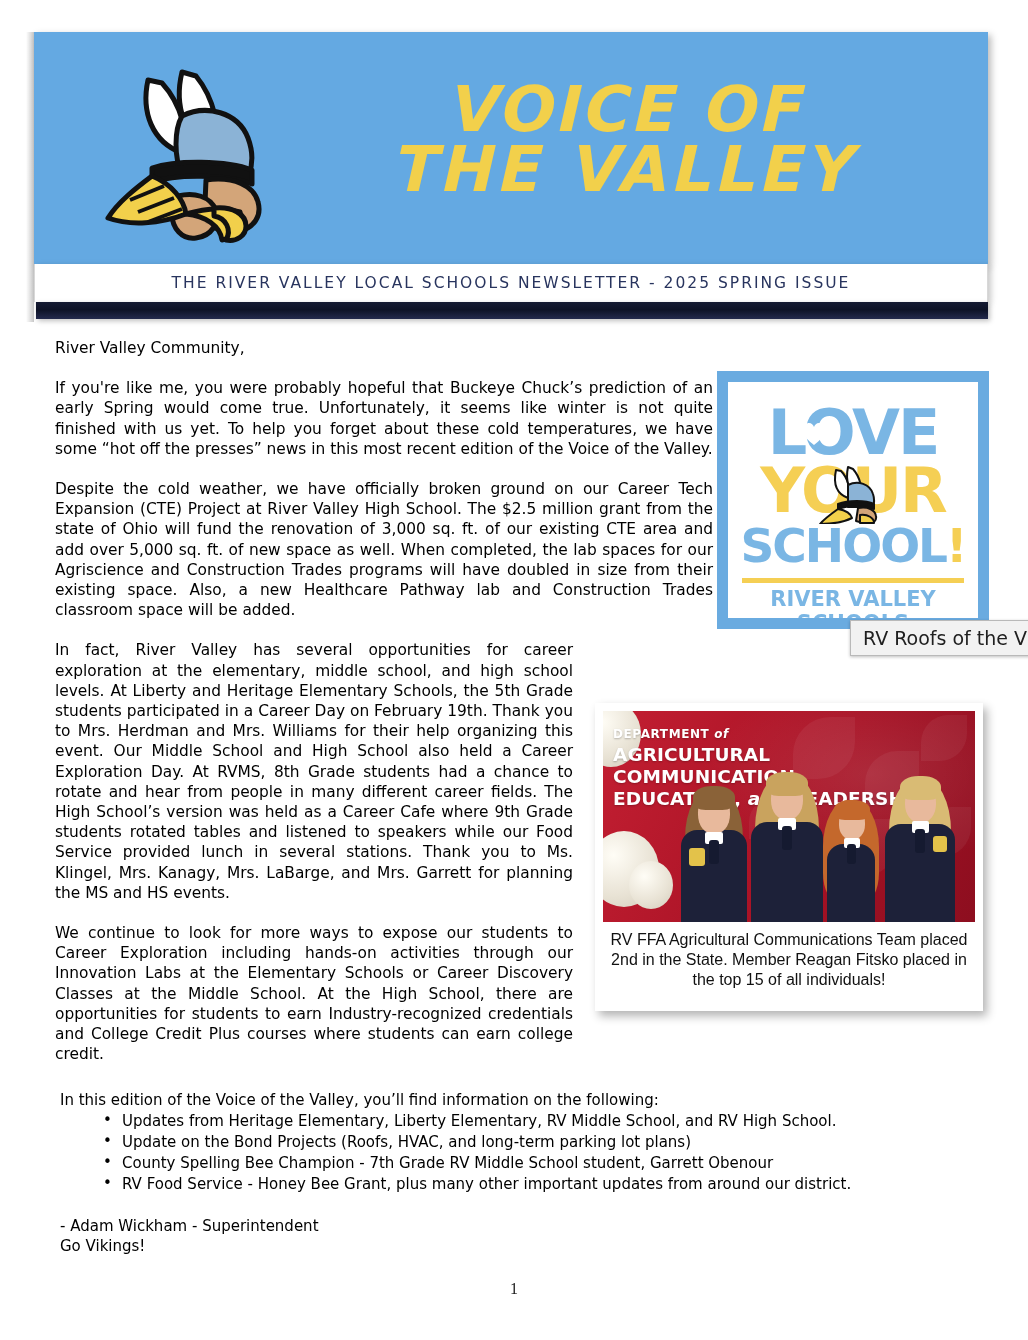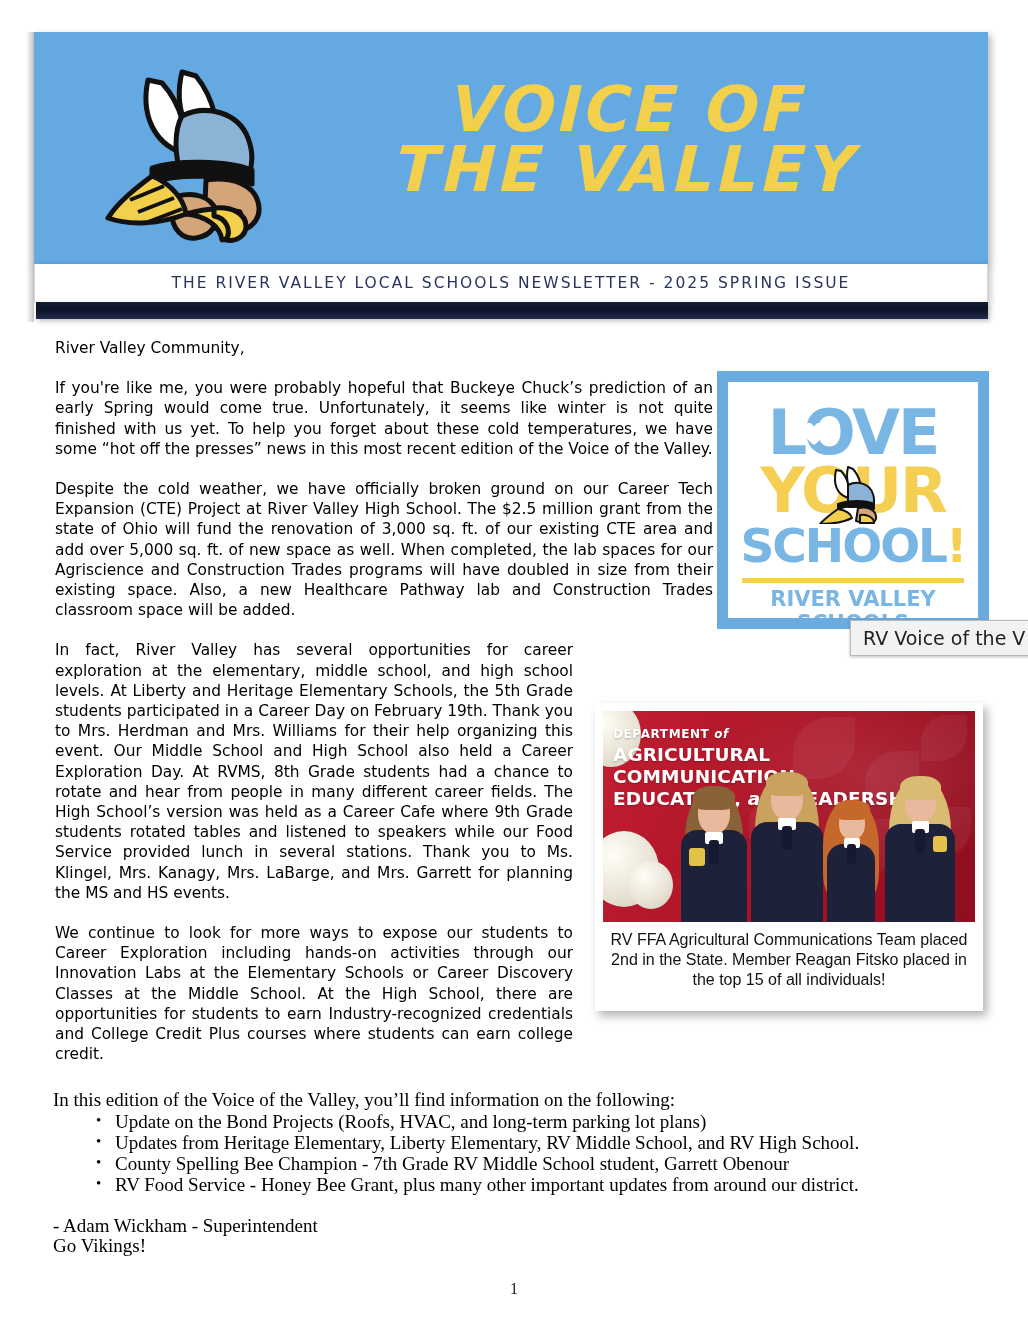--- a/index.html
+++ b/index.html
@@ -80,26 +80,25 @@
   }
   .body-col p { text-align: justify; margin: 0; }
   .body-col p.left { text-align: left; }
   .gap { height: 20px; }
 
   .para-wide   { width: 658px; }
   .para-narrow { width: 518px; }
 
   .lower-block {
     position: absolute;
-    left: 53px; top: 1090px;
+    left: 60px; top: 1090px;
     width: 905px;
     color: #000;
-    font-size: 19px;
+    font-size: 15px;
     line-height: 20.5px;
-    font-family: Liberation Serif, serif;
   }
   .lower-block ul {
     list-style: none;
     margin: 0 0 0 40px;
     padding: 0;
   }
   .lower-block li {
     position: relative;
     padding-left: 22px;
     line-height: 21px;
@@ -330,22 +329,22 @@
     <p class="para-wide">Despite the cold weather, we have officially broken ground on our Career Tech Expansion (CTE) Project at River Valley High School. The $2.5 million grant from the state of Ohio will fund the renovation of 3,000 sq. ft. of our existing CTE area and add over 5,000 sq. ft. of new space as well. When completed, the lab spaces for our Agriscience and Construction Trades programs will have doubled in size from their existing space. Also, a new Healthcare Pathway lab and Construction Trades classroom space will be added.</p>
     <div class="gap"></div>
     <p class="para-narrow">In fact, River Valley has several opportunities for career exploration at the elementary, middle school, and high school levels. At Liberty and Heritage Elementary Schools, the 5th Grade students participated in a Career Day on February 19th. Thank you to Mrs. Herdman and Mrs. Williams for their help organizing this event. Our Middle School and High School also held a Career Exploration Day. At RVMS, 8th Grade students had a chance to rotate and hear from people in many different career fields. The High School’s version was held as a Career Cafe where 9th Grade students rotated tables and listened to speakers while our Food Service provided lunch in several stations. Thank you to Ms. Klingel, Mrs. Kanagy, Mrs. LaBarge, and Mrs. Garrett for planning the MS and HS events.</p>
     <div class="gap"></div>
     <p class="para-narrow">We continue to look for more ways to expose our students to Career Exploration including hands-on activities through our Innovation Labs at the Elementary Schools or Career Discovery Classes at the Middle School. At the High School, there are opportunities for students to earn Industry-recognized credentials and College Credit Plus courses where students can earn college credit.</p>
   </div>
 
   <div class="lower-block">
     <p>In this edition of the Voice of the Valley, you’ll find information on the following:</p>
     <ul>
+      <li>Updates from Heritage Elementary, Liberty Elementary, RV Middle School, and RV High School.</li>
       <li>Update on the Bond Projects (Roofs, HVAC, and long-term parking lot plans)</li>
-      <li>Updates from Heritage Elementary, Liberty Elementary, RV Middle School, and RV High School.</li>
       <li>County Spelling Bee Champion - 7th Grade RV Middle School student, Garrett Obenour</li>
       <li>RV Food Service - Honey Bee Grant, plus many other important updates from around our district.</li>
     </ul>
     <div class="signoff">
       <p>- Adam Wickham - Superintendent</p>
       <p>Go Vikings!</p>
     </div>
   </div>
 
   <div class="page-number">1</div>
@@ -374,21 +373,21 @@
       </div>
       <div class="lys-line lys-school">
         <span>SCHOOL</span><span class="lys-bang">!</span>
       </div>
       <div class="lys-rule"></div>
       <div class="lys-sub">RIVER VALLEY SCHOOLS</div>
     </div>
   </div>
 
   <div class="tooltip">
-    <span>RV Voice of the V</span>
+    <span>RV Roofs of the V</span>
   </div>
 
   <div class="photo-card">
     <div class="photo">
       <div class="photo-bg"></div>
 
       <div class="leaf" style="left:190px;top:6px;width:62px;height:62px;"></div>
       <div class="leaf" style="left:262px;top:40px;width:54px;height:54px;"></div>
       <div class="leaf" style="left:318px;top:4px;width:46px;height:46px;"></div>
       <div class="leaf" style="left:236px;top:108px;width:58px;height:58px;"></div>

